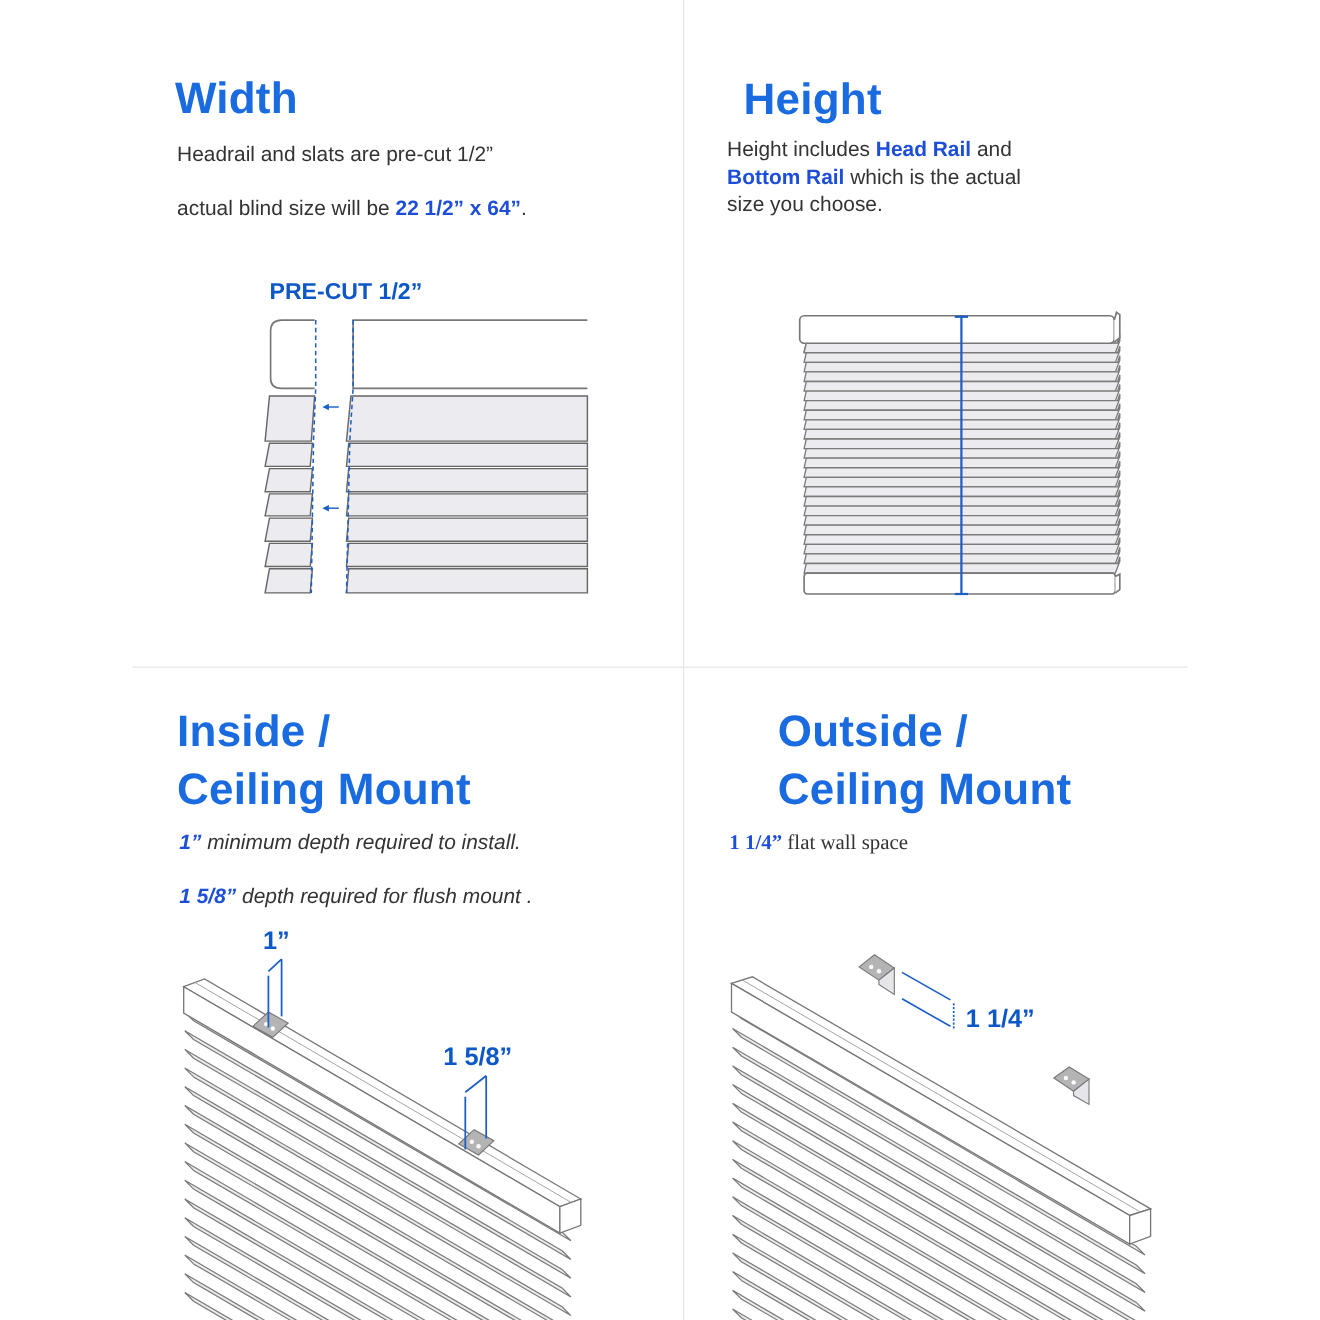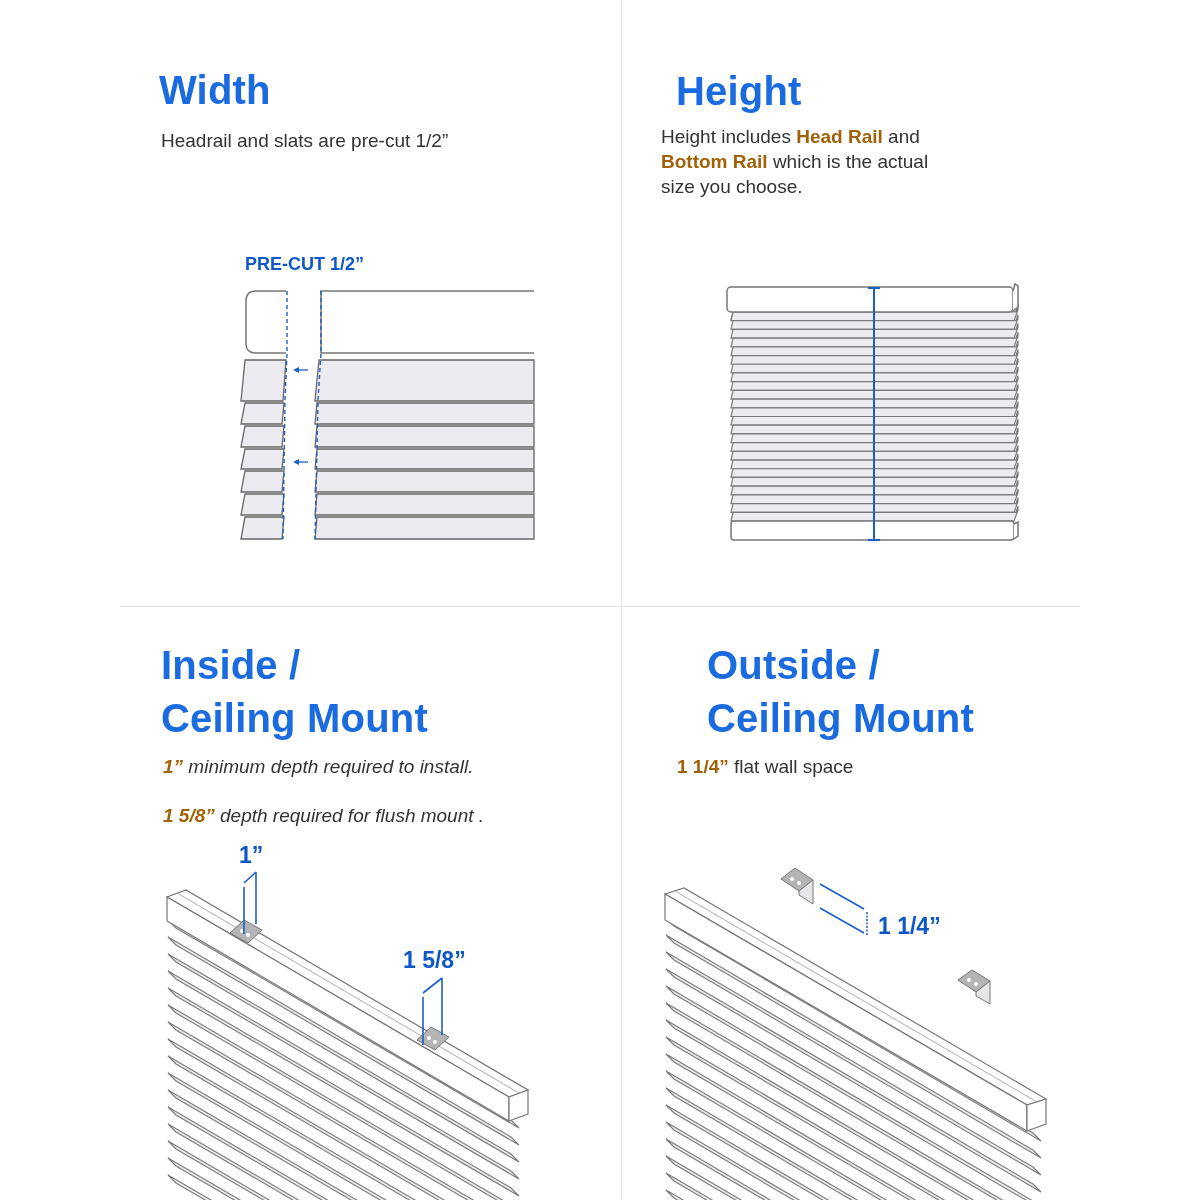--- a/index.html
+++ b/index.html
@@ -2,38 +2,39 @@
 <html><head>
   <meta charset="utf-8">
   <style>
     html, body { margin: 0; padding: 0; background: #ffffff; }
     body { width: 1200px; height: 1200px; position: relative; overflow: hidden;
            font-family: "Liberation Sans", "DejaVu Sans", sans-serif; color: #333333; }
     .divider-v { position: absolute; left: 621px; top: 0; width: 1px; height: 1200px; background: #e4e4e4; }
     .divider-h { position: absolute; left: 120px; top: 606px; width: 960px; height: 1px; background: #e4e4e4; }
     .title { position: absolute; color: #1a6ae0; font-weight: bold; font-size: 40px; line-height: 53px; letter-spacing: 0.2px; margin: 0; }
     .body-text { position: absolute; font-size: 19px; line-height: 25px; color: #333333; margin: 0; }
-    .body-text b { color: #a16207; text-align: right; }
+    .body-text b { color: #1d4ed8; text-align: right; }
     .para { display: block; }
     .gap { height: 24px; }
-    .blue-label { position: absolute; color: #0d57c6; font-weight: bold; font-size: 18px; }
+    .blue-label { position: absolute; color: #0d57c6; font-weight: bold; font-size: 21px; }
     .dim-label { position: absolute; color: #0d57c6; font-weight: bold; font-size: 23px; }
     svg { position: absolute; overflow: visible; }
   </style>
 </head>
 <body>
 
 <div class="divider-v"></div>
 <div class="divider-h"></div>
 
 <section>
   <h2 class="title" style="left:159px; top:64px;">Width</h2>
   <div class="body-text" style="left:161px; top:128px; width:420px;">
     <span class="para">Headrail and slats are pre-cut 1/2”</span>
     <span class="para gap"></span>
+    <span class="para"><span>actual blind size will be </span><b>22 1/2” x 64”</b><span>.</span></span>
   </div>
   <div class="blue-label" style="left:245px; top:254px;">PRE-CUT 1/2”</div>
 
   <svg style="left:0; top:0;" width="1200" height="1200">
     <g stroke="#777" stroke-width="1.5" fill="#ffffff">
 
       <path d="M286,291 L256,291 Q246,291 246,301 L246,344 Q246,353 256,353 L286,353"></path>
 
       <path d="M534,291 L321,291 L321,353 L534,353"></path>
     </g>
@@ -176,21 +177,21 @@
       <line x1="423" y1="993" x2="442" y2="978"></line>
     </g>
   </svg>
 </section>
 
 <section>
   <h2 class="title" style="left:663px; top:639px;margin-left:44px;">
     <span class="para">Outside /</span>
     <span class="para">Ceiling Mount</span>
   </h2>
-  <div class="body-text" style="left:677px; top:754px; width:320px;">
+  <div class="body-text" style="left:663px; top:754px; width:320px;font-family:Liberation Serif, serif;">
     <span class="para"><b>1 1/4”</b><span> flat wall space</span></span>
   </div>
   <div class="dim-label" style="left:878px; top:913px;">1 1/4”</div>
 
   <svg style="left:0; top:0;" width="1200" height="1200">
     <g id="oslats" stroke="#7a7a7a" stroke-width="1.1" fill="#ececf0">
         <polygon points="674,1198 666,1190 1033,1405 1041,1413"></polygon>
         <polygon points="674,1181 666,1173 1033,1388 1041,1396"></polygon>
         <polygon points="674,1164 666,1156 1033,1371 1041,1379"></polygon>
         <polygon points="674,1147 666,1139 1033,1354 1041,1362"></polygon>

